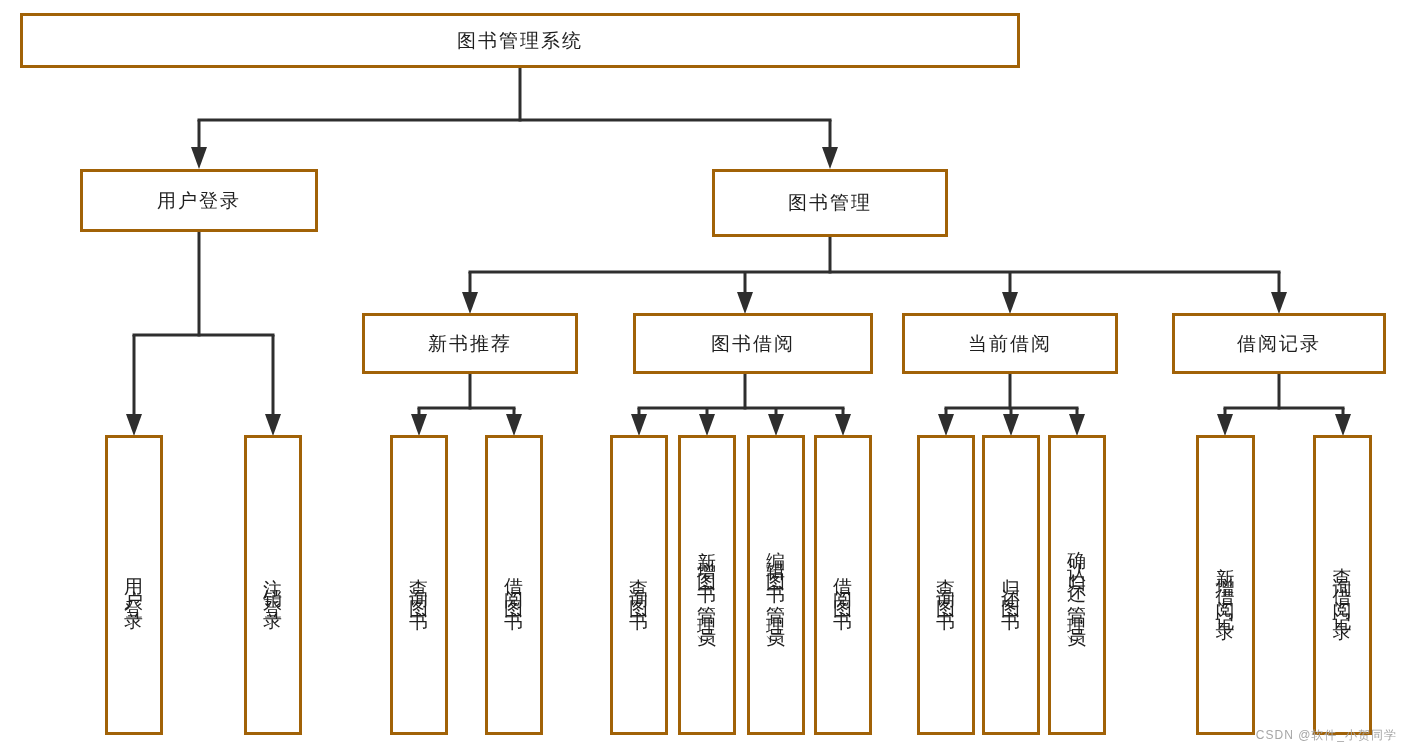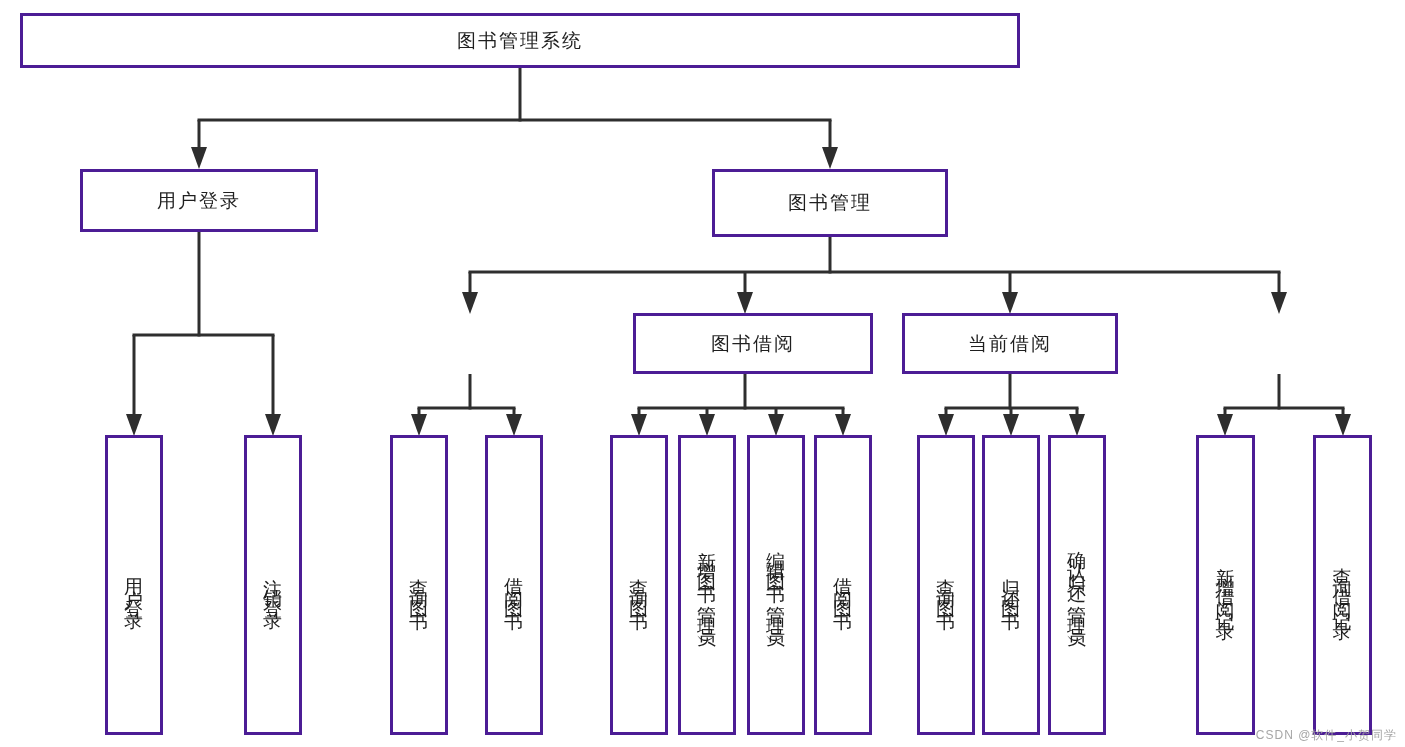--- a/index.html
+++ b/index.html
@@ -13,21 +13,21 @@
   }
   .connectors {
     position: absolute;
     left: 0; top: 0;
     width: 1405px; height: 747px;
     z-index: 0;
   }
   .node {
     position: absolute;
     box-sizing: border-box;
-    border: 3px solid #4c1d95;
+    border: 3px solid #a16207;
     background: #ffffff;
     display: flex;
     align-items: center;
     justify-content: center;
     color: #1f1f1f;
     z-index: 1;
     font-size: 19px;
     letter-spacing: 2px;
   }
   .leaf span {
@@ -142,26 +142,32 @@
     <span>图书管理系统</span>
   </div>
 
   <div class="node n-login">
     <span>用户登录</span>
   </div>
   <div class="node n-mgmt">
     <span>图书管理</span>
   </div>
 
+  <div class="node n-l3a">
+    <span>新书推荐</span>
+  </div>
   <div class="node n-l3b">
     <span>图书借阅</span>
   </div>
   <div class="node n-l3c">
     <span>当前借阅</span>
   </div>
+  <div class="node n-l3d">
+    <span>借阅记录</span>
+  </div>
 
   <div class="node leaf f-0">
     <span>用户登录</span>
   </div>
   <div class="node leaf f-1">
     <span>注销登录</span>
   </div>
   <div class="node leaf f-2">
     <span>查询图书</span>
   </div>

